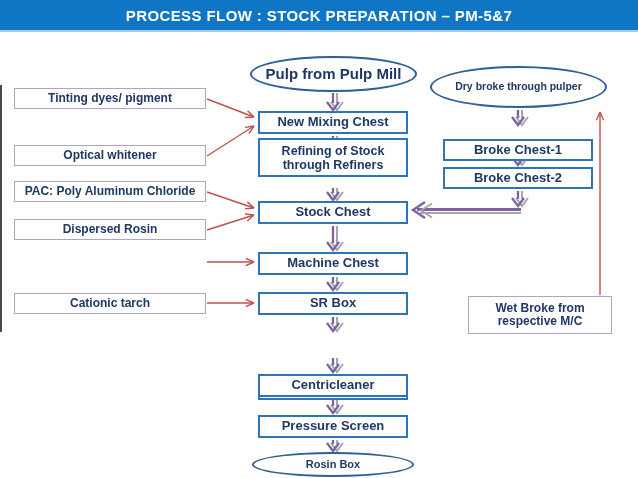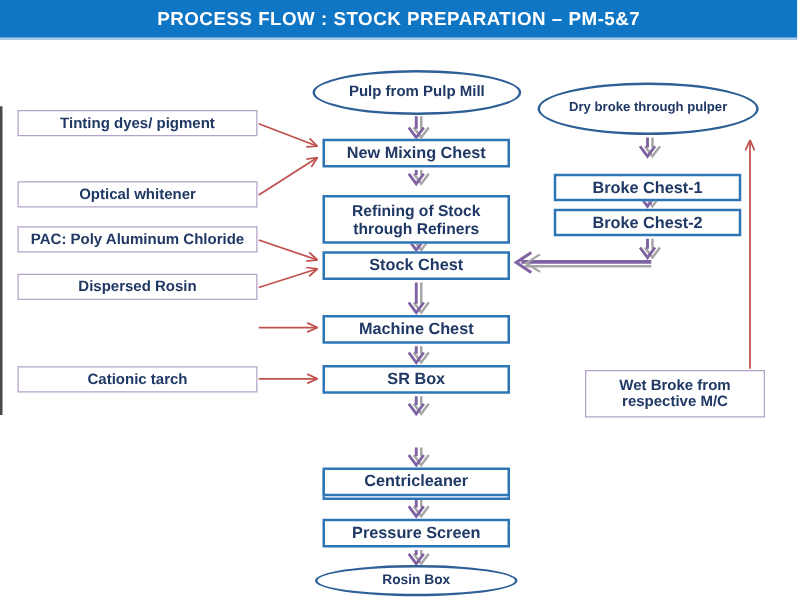--- a/index.html
+++ b/index.html
@@ -79,27 +79,27 @@
       <path d="M 207 303 L 254 303" stroke="#c0504d" stroke-width="1.4" fill="none"></path>
       <path d="M 245.78219953718923 306.66984407753614 L 254 303 M 245.78219953718923 299.33015592246386 L 254 303" stroke="#c0504d" stroke-width="1.4" fill="none"></path>
       <path d="M 600 295 L 600 112" stroke="#c0504d" stroke-width="1.4" fill="none"></path>
       <path d="M 603.6698440775361 120.21780046281077 L 600 112 M 596.3301559224639 120.21780046281077 L 600 112" stroke="#c0504d" stroke-width="1.4" fill="none"></path>
       <path d="M 521 213 L 420 213" stroke="#a6a6a6" stroke-width="2" fill="none"></path>
       <path d="M 521 209.5 L 417 209.5" stroke="#7e62a1" stroke-width="3" fill="none"></path>
       <path d="M 425 202 L 413 210 L 425 218" stroke="#7e62a1" stroke-width="2.4" fill="none"></path>
       <path d="M 432 203.5 L 421 210.5 L 432 217.5" stroke="#a6a6a6" stroke-width="1.8" fill="none"></path>
     </svg>
 
-  <div class="node ellipse" style="left:250px;top:56px;width:167px;height:36px;font-size:12px;text-align:center;">
+  <div class="node ellipse" style="left:250px;top:56px;width:167px;height:36px;font-size:15px;text-align:center;">
     <span>Pulp from Pulp Mill</span>
   </div>
   <div class="node rect-blue" style="left:258px;top:111px;width:150px;height:23px;">
     <span>New Mixing Chest</span>
   </div>
-  <div class="node rect-blue pad" style="left:258px;top:156px;width:150px;height:39px;font-size:12.5px;">
+  <div class="node rect-blue pad" style="left:258px;top:138px;width:150px;height:39px;font-size:12.5px;">
     <span>Refining of Stock through Refiners</span>
   </div>
   <div class="node rect-blue" style="left:258px;top:201px;width:150px;height:23px;">
     <span>Stock Chest</span>
   </div>
   <div class="node rect-blue" style="left:258px;top:252px;width:150px;height:23px;">
     <span>Machine Chest</span>
   </div>
   <div class="node rect-blue" style="left:258px;top:292px;width:150px;height:23px;">
     <span>SR Box</span>

